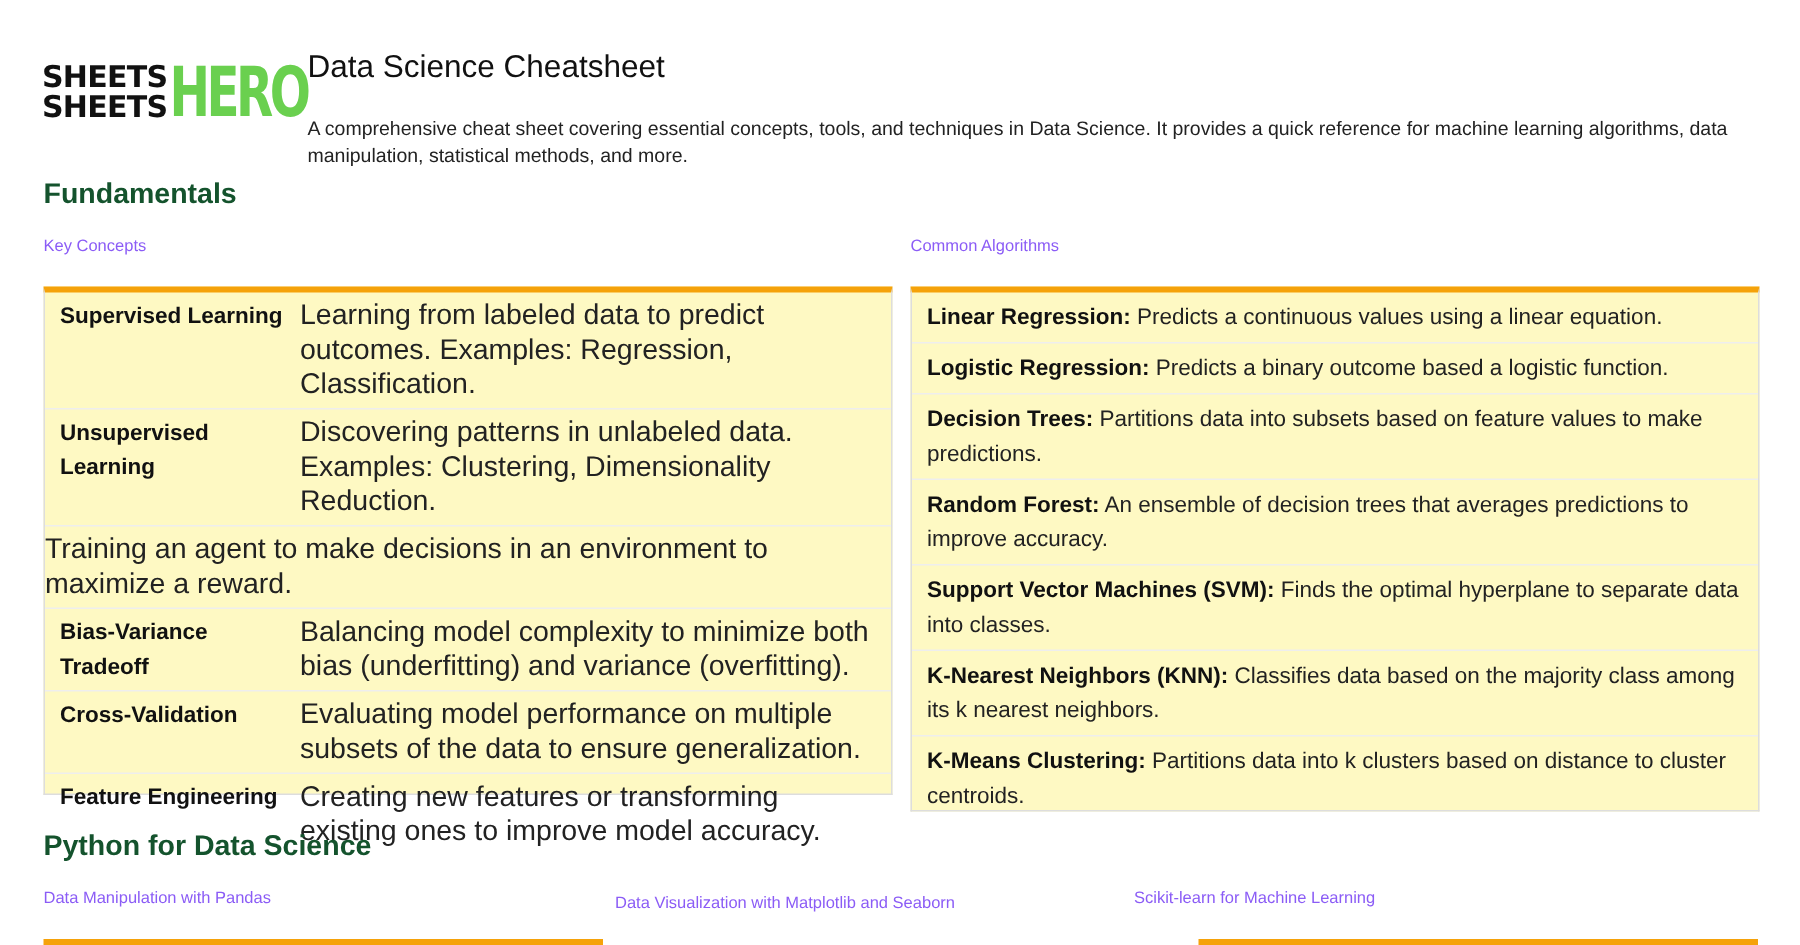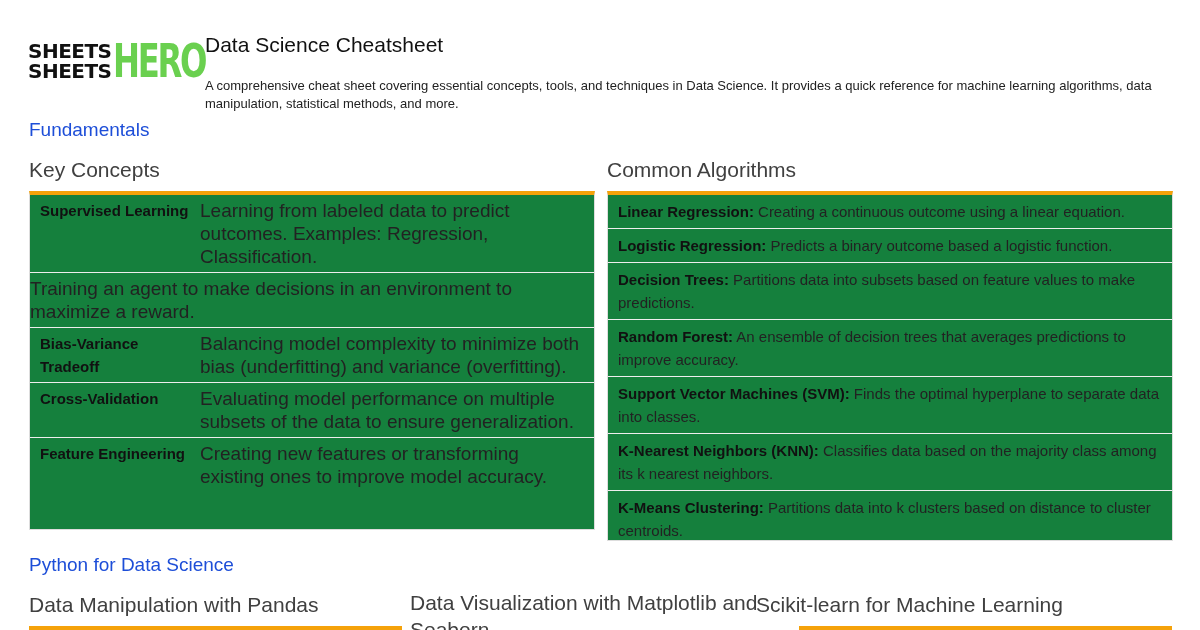--- a/index.html
+++ b/index.html
@@ -4,23 +4,23 @@
 <style>
 *{box-sizing:border-box;margin:0;padding:0}
 html,body{width:1200px;height:630px;overflow:hidden;background:#fff;font-family:"Liberation Sans",sans-serif;color:#1a1a1a}
 .header{position:absolute;left:28px;top:33px;display:flex;}
 .logo{display:flex;align-items:center;width:165px;height:55px;}
 .logo-left{font-family:"DejaVu Sans",sans-serif;font-weight:bold;font-size:20px;line-height:20px;letter-spacing:-0.5px;color:#111}
 .logo-hero{font-family:"DejaVu Sans Condensed","DejaVu Sans",sans-serif;font-weight:bold;font-size:46px;color:#6ad04f;letter-spacing:-3px;transform:scaleX(0.78);transform-origin:left;margin-left:1px;line-height:46px}
 .title-block{position:absolute;left:177px;top:0;width:975px}
 .title{font-size:21px;font-weight:normal;color:#111;margin-top:0}
 .desc{font-size:13px;line-height:18px;color:#222;margin-top:20px}
-.section-title{position:absolute;font-size:19px;font-weight:normal;color:#1d4ed8}
-.sub-title{position:absolute;font-size:21px;color:#404040}
-.card{position:absolute;border:1px solid #ddd;border-top:4px solid #f5a20a;background:#15803d;}
+.section-title{position:absolute;font-size:19px;font-weight:bold;color:#14532d}
+.sub-title{position:absolute;font-size:11px;color:#8b5cf6}
+.card{position:absolute;border:1px solid #ddd;border-top:4px solid #f5a20a;background:#fef9c3;}
 .kc-row{display:flex;border-bottom:1px solid #eee;padding:4px 0 4px 0;}
 .kc-row:last-child{border-bottom:none}
 .kc-term{width:170px;padding-left:10px;font-size:15px;font-weight:bold;line-height:23px;color:#111}
 .kc-def{flex:1;font-size:19px;line-height:23px;color:#222;padding-right:8px}
 .alg-row{border-bottom:1px solid #eee;padding:5px 10px;font-size:15px;line-height:23px;color:#222}
 .alg-row:last-child{border-bottom:none}
 .alg-name{font-weight:bold;color:#111}
 .bar{position:absolute;height:4px;background:#f5a20a}
 </style>
 </head>
@@ -42,39 +42,43 @@
 
 <div class="section-title" style="left:29px;top:119px">Fundamentals</div>
 
 <div class="sub-title" style="left:29px;top:158px">Key Concepts</div>
 <div class="card" style="left:29px;top:191px;width:566px;height:339px">
   <div class="kc-row">
       <div class="kc-term">Supervised Learning</div>
       <div class="kc-def">Learning from labeled data to predict outcomes. Examples: Regression, Classification.</div>
     </div>
   <div class="kc-row">
+      <div class="kc-term">Unsupervised Learning</div>
+      <div class="kc-def">Discovering patterns in unlabeled data. Examples: Clustering, Dimensionality Reduction.</div>
+    </div>
+  <div class="kc-row">
       <div class="kc-def">Training an agent to make decisions in an environment to maximize a reward.</div>
     </div>
   <div class="kc-row">
       <div class="kc-term">Bias-Variance Tradeoff</div>
       <div class="kc-def">Balancing model complexity to minimize both bias (underfitting) and variance (overfitting).</div>
     </div>
   <div class="kc-row">
       <div class="kc-term">Cross-Validation</div>
       <div class="kc-def">Evaluating model performance on multiple subsets of the data to ensure generalization.</div>
     </div>
   <div class="kc-row">
       <div class="kc-term">Feature Engineering</div>
       <div class="kc-def">Creating new features or transforming existing ones to improve model accuracy.</div>
     </div>
 </div>
 
 <div class="sub-title" style="left:607px;top:158px">Common Algorithms</div>
 <div class="card" style="left:607px;top:191px;width:566px;height:350px">
-  <div class="alg-row"><span class="alg-name">Linear Regression:</span><span> Creating a continuous outcome using a linear equation.</span></div>
+  <div class="alg-row"><span class="alg-name">Linear Regression:</span><span> Predicts a continuous values using a linear equation.</span></div>
   <div class="alg-row"><span class="alg-name">Logistic Regression:</span><span> Predicts a binary outcome based a logistic function.</span></div>
   <div class="alg-row"><span class="alg-name">Decision Trees:</span><span> Partitions data into subsets based on feature values to make predictions.</span></div>
   <div class="alg-row"><span class="alg-name">Random Forest:</span><span> An ensemble of decision trees that averages predictions to improve accuracy.</span></div>
   <div class="alg-row"><span class="alg-name">Support Vector Machines (SVM):</span><span> Finds the optimal hyperplane to separate data into classes.</span></div>
   <div class="alg-row"><span class="alg-name">K-Nearest Neighbors (KNN):</span><span> Classifies data based on the majority class among its k nearest neighbors.</span></div>
   <div class="alg-row"><span class="alg-name">K-Means Clustering:</span><span> Partitions data into k clusters based on distance to cluster centroids.</span></div>
 </div>
 
 <div class="section-title" style="left:29px;top:554px">Python for Data Science</div>
 <div class="sub-title" style="left:29px;top:593px;width:370px">Data Manipulation with Pandas</div>

